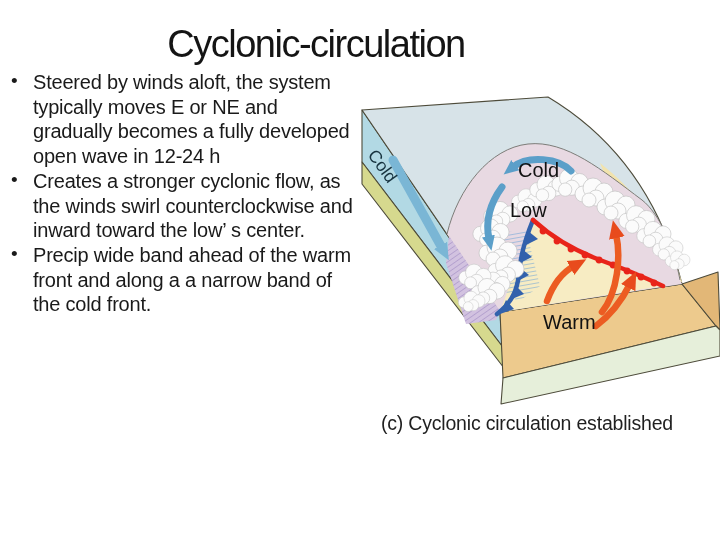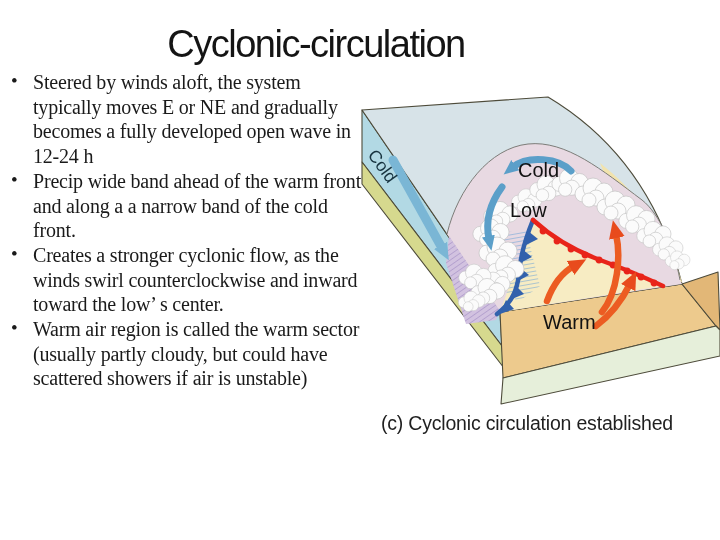--- a/index.html
+++ b/index.html
@@ -3,39 +3,38 @@
 <meta charset="utf-8">
 <style>
   html,body{margin:0;padding:0;}
   body{width:720px;height:540px;background:#ffffff;overflow:hidden;position:relative;
        font-family:"Liberation Sans",sans-serif;}
   .slide{position:absolute;inset:0;width:720px;height:480px;background:#fff;}
   .title{position:absolute;top:24px;left:0;width:632px;text-align:center;
          font-size:38px;line-height:40px;letter-spacing:-1.5px;color:#141414;font-weight:400;}
   ul.bullets{position:absolute;left:10px;top:70px;width:352px;margin:0;padding:0;list-style:none;
              font-size:20px;line-height:24.7px;color:#1a1a1a;letter-spacing:-0.2px;}
-  ul.bullets li{position:relative;padding-left:23px;margin:0;font-family:Liberation Serif, serif;}
+  ul.bullets li{position:relative;padding-left:23px;margin:0;}
   ul.bullets li::before{content:"\2022";position:absolute;left:1px;top:-1px;font-size:19px;color:#1a1a1a;}
   .diagram-wrap{position:absolute;left:350px;top:88px;width:370px;height:330px;}
   .caption{position:absolute;left:357px;top:412px;width:340px;font-size:19.5px;
            letter-spacing:-0.2px;color:#1f1f1f;margin-left:24px;}
   svg text{font-family:"Liberation Sans",sans-serif;}
 </style>
 </head>
 <body>
 
 <div class="slide">
 
   <div class="title">Cyclonic-circulation</div>
 
   <ul class="bullets">
     <li>Steered by winds aloft, the system typically moves E or NE and gradually becomes a fully developed open wave in 12-24 h</li>
+    <li>Creates a stronger cyclonic flow, as the winds swirl counterclockwise and inward toward the low’ s center.</li>
     <li>Precip wide band ahead of the warm front and along a a narrow band of the cold front.</li>
-    <li>Creates a stronger cyclonic flow, as the winds swirl counterclockwise and inward toward the low’ s center.</li>
-    <li>Warm air region is called the warm sector (usually partly cloudy, but could have scattered showers if air is unstable)</li>
   </ul>
 
   <div class="diagram-wrap">
     <svg width="370" height="330" viewBox="0 0 370 330">
       <defs>
         <pattern id="rain" width="4" height="4" patternUnits="userSpaceOnUse" patternTransform="rotate(80)">
           <line x1="0" y1="0" x2="0" y2="4" stroke="#6ba3d6" stroke-width="1.1"></line>
         </pattern>
         <pattern id="phatch" width="4.5" height="4.5" patternUnits="userSpaceOnUse" patternTransform="rotate(55)">
           <line x1="0" y1="0" x2="0" y2="4.5" stroke="#9c86c0" stroke-width="1"></line>

